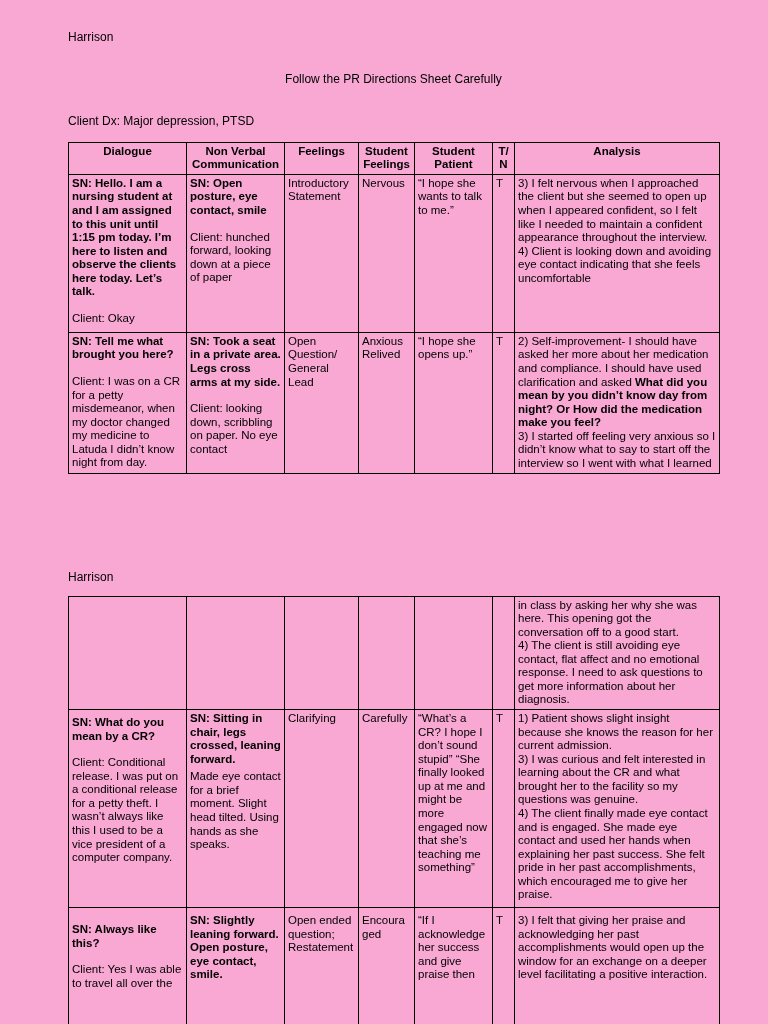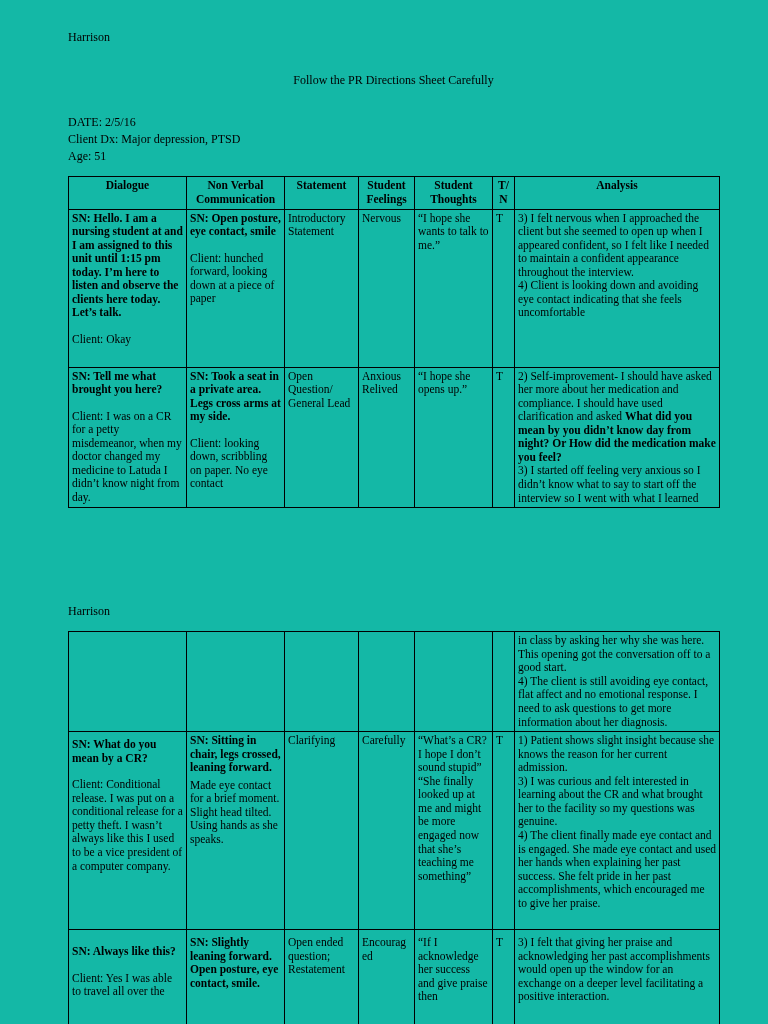--- a/index.html
+++ b/index.html
@@ -1,18 +1,18 @@
 <!DOCTYPE html>
 <html><head>
 <meta charset="utf-8">
 <style>
   html,body { margin:0; padding:0; background:#ffffff; }
   .canvas {
-    width:768px; height:1024px; overflow:hidden; background:#14b8a6;
-    font-family:Liberation Serif, serif; color:#000; position:relative;
+    width:768px; height:1024px; overflow:hidden; background:#f9a8d4;
+    font-family:Liberation Sans, sans-serif; color:#000; position:relative;
   }
   .page { padding-left:68px; padding-right:49px; }
   .author { font-size:12px; padding-top:30px; }
   .page2 .author { padding-top:96px; }
   .title-block { text-align:center; font-size:12px; margin-top:28px; line-height:1.25; }
   .meta-block { font-size:12px; margin-top:26px; line-height:1.4; }
   .meta-block div { margin:0; }
   table.pr {
     border-collapse:collapse; table-layout:fixed; width:651px;
     margin-top:12px; font-size:11.5px; line-height:1.18;
@@ -40,42 +40,40 @@
 <div class="canvas">
 
   <div class="page page1">
     <div class="author">Harrison</div>
 
     <div class="title-block">
       <div>Follow the PR Directions Sheet Carefully</div>
     </div>
 
     <div class="meta-block">
-      <div>DATE:  2/5/16</div>
       <div>Client Dx: Major depression, PTSD</div>
-      <div>Age: 51</div>
     </div>
 
     <table class="pr">
       <colgroup>
         <col style="width:118px">
           <col style="width:98px">
           <col style="width:74px">
         <col style="width:56px">
           <col style="width:78px">
           <col style="width:22px">
         <col style="width:205px">
       </colgroup>
       <tbody>
           <tr class="h-header">
         <th>Dialogue</th>
         <th>Non Verbal Communication</th>
-        <th>Statement</th>
+        <th>Feelings</th>
         <th>Student Feelings</th>
-        <th>Student Thoughts</th>
+        <th>Student Patient</th>
         <th>T/ N</th>
         <th>Analysis</th>
       </tr>
 
       <tr class="p1r1">
         <td class="cell">
           <p class="b">SN: Hello. I am a nursing student at and I am assigned to this unit until 1:15 pm today.  I’m here to listen and observe the clients here today. Let’s talk.</p>
           <p class="gap">Client: Okay</p>
         </td>
         <td class="cell">

